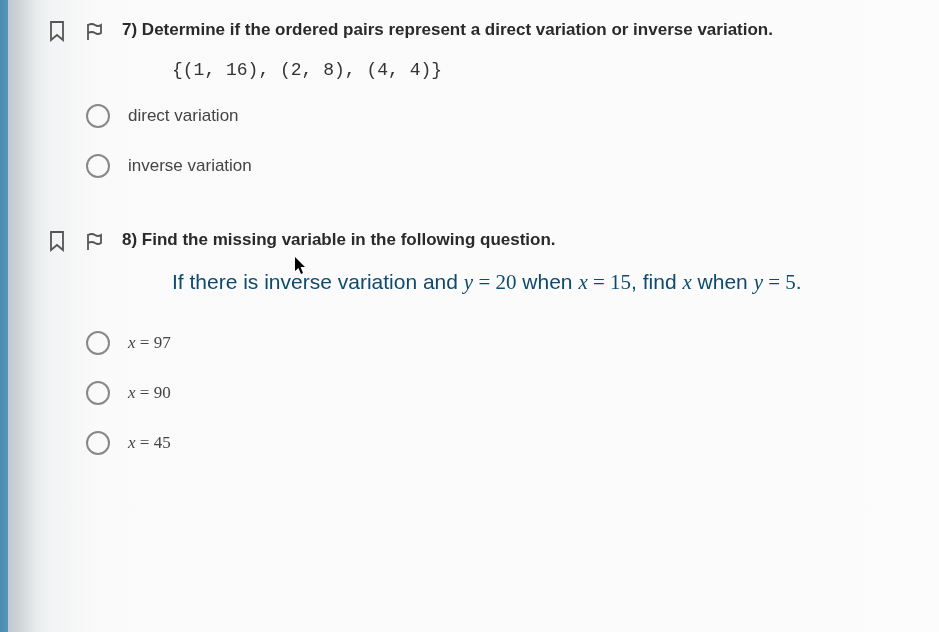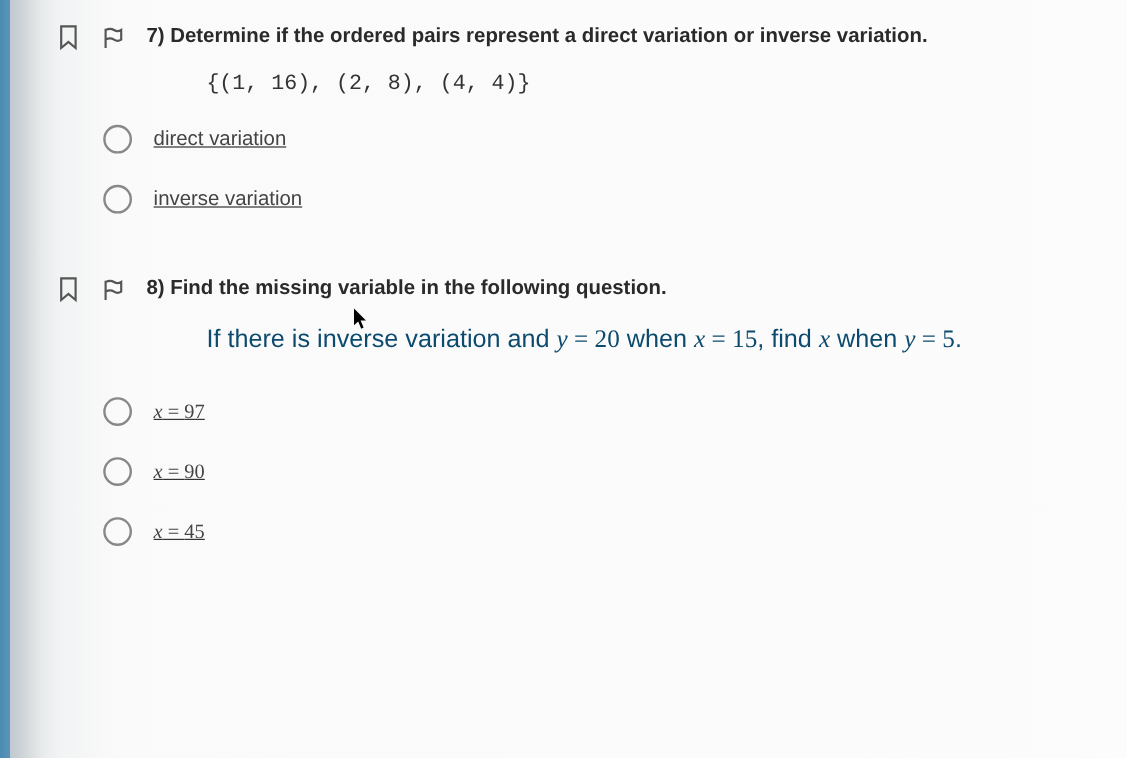--- a/index.html
+++ b/index.html
@@ -73,21 +73,20 @@
       color: #0c4a6e;
       margin-left: 124px;
       margin-bottom: 36px;
     }
     .option-row {
       display: flex;
       align-items: center;
       gap: 18px;
       margin-left: 38px;
       margin-bottom: 26px;
-      text-decoration: underline;
     }
     .radio-circle {
       width: 24px;
       height: 24px;
       border: 2px solid #888;
       border-radius: 50%;
       flex-shrink: 0;
       background: transparent;
     }
     .option-label {

